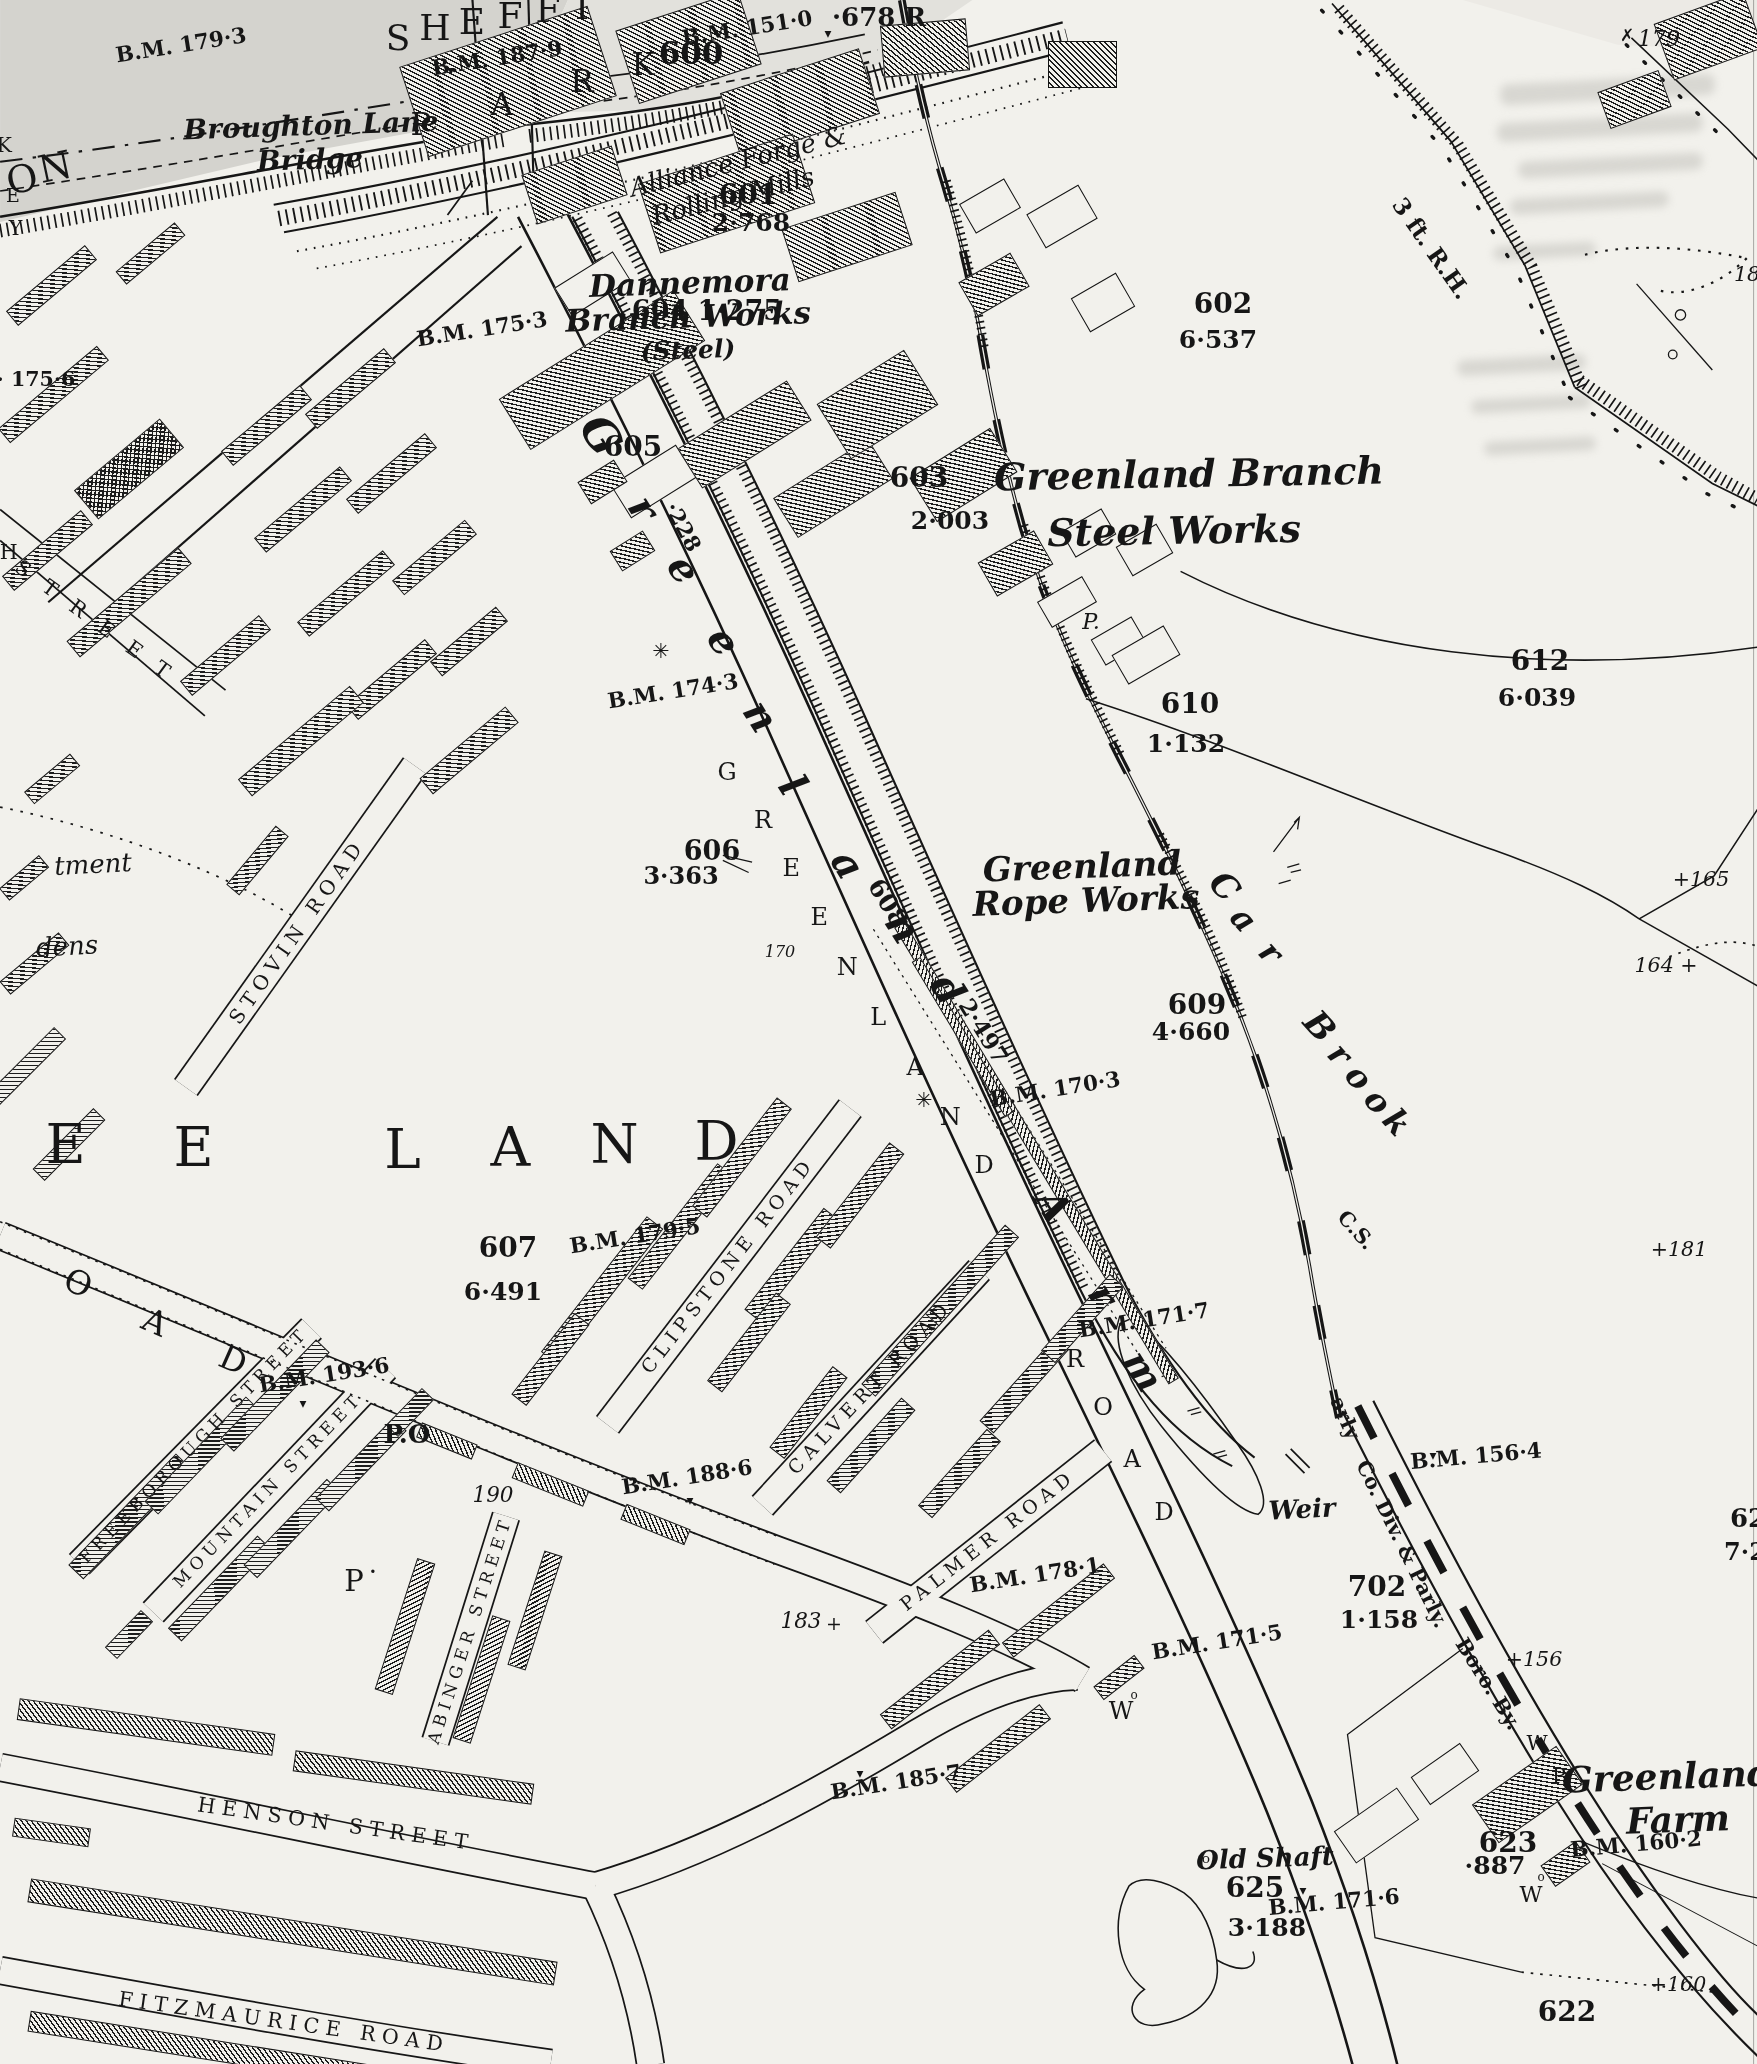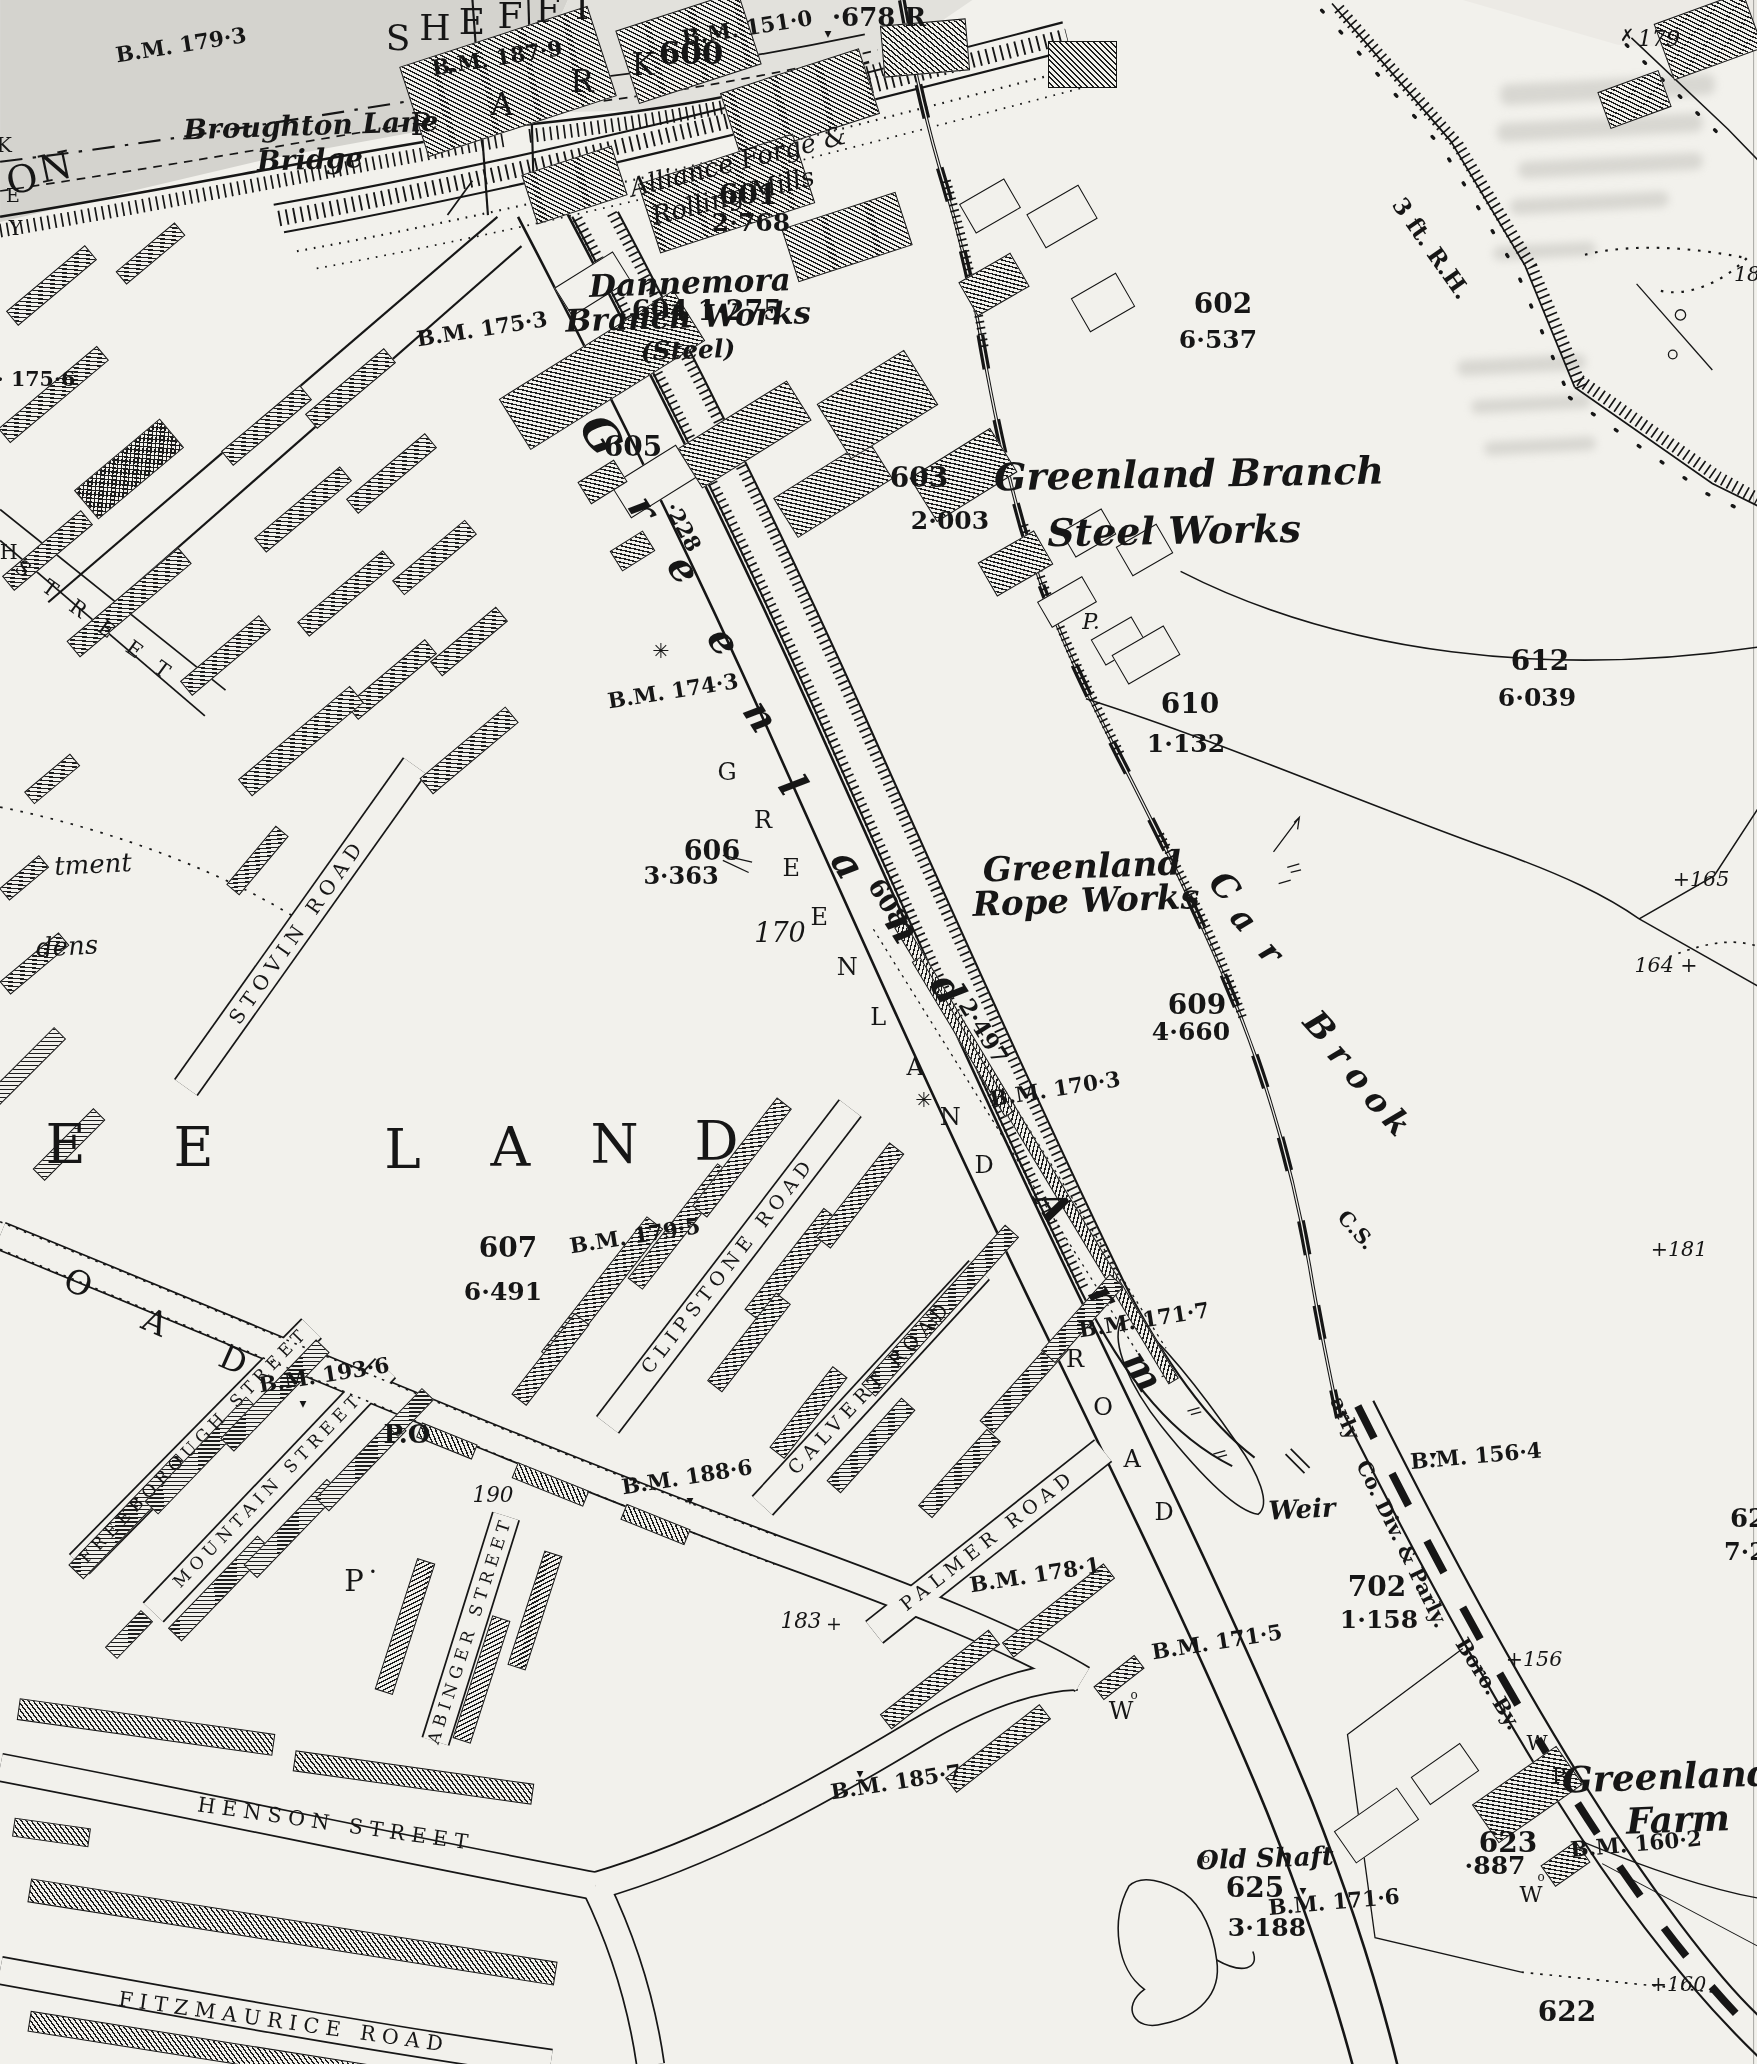--- a/index.html
+++ b/index.html
@@ -363,21 +363,21 @@
       <div class="lb it bold" style="left: 1082px; top: 866px; font-size: 34px; transform: translate(-50%, -50%) rotate(-2deg);">Greenland</div>
       <div class="lb it bold" style="left: 1086px; top: 900px; font-size: 34px; transform: translate(-50%, -50%) rotate(-2deg);">Rope Works</div>
       <div class="lb num" style="left: 694px; top: 850px; font-size: 27px; transform: translate(-50%, -50%) rotate(0deg); margin-left: 18px;">606</div>
       <div class="lb num" style="left: 681px; top: 876px; font-size: 24px; transform: translate(-50%, -50%) rotate(0deg);">3·363</div>
       <div class="lb num" style="left: 1197px; top: 1005px; font-size: 28px; transform: translate(-50%, -50%) rotate(0deg);">609</div>
       <div class="lb num" style="left: 1191px; top: 1031px; font-size: 25px; transform: translate(-50%, -50%) rotate(0deg);">4·660</div>
       <div class="lb " style="left: 924px; top: 1100px; font-size: 20.6px; transform: translate(-50%, -50%) rotate(0deg);">✳</div>
       <div class="lb bm" style="left: 1055px; top: 1089px; font-size: 21.5px; transform: translate(-50%, -50%) rotate(-9deg);">B.M. 170·3</div>
       <div class="lb " style="left: 661px; top: 651px; font-size: 20.6px; transform: translate(-50%, -50%) rotate(0deg);">✳</div>
       <div class="lb bm" style="left: 673px; top: 691px; font-size: 21.5px; transform: translate(-50%, -50%) rotate(-9deg);">B.M. 174·3</div>
-      <div class="lb it" style="left: 780px; top: 932px; font-size: 27px; transform: translate(-50%, -50%) rotate(0deg);">170</div>
+      <div class="lb it" style="left: 780px; top: 952px; font-size: 16px; transform: translate(-50%, -50%) rotate(0deg);">170</div>
       <div class="lb it" style="left: 93px; top: 864px; font-size: 26px; transform: translate(-50%, -50%) rotate(-3deg);">tment</div>
       <div class="lb it" style="left: 67px; top: 946px; font-size: 26px; transform: translate(-50%, -50%) rotate(-3deg);">dens</div>
       <div class="lb big" style="left: 66px; top: 1144px; font-size: 55px; transform: translate(-50%, -50%) rotate(0deg);">E</div>
       <div class="lb big" style="left: 194px; top: 1147px; font-size: 55px; transform: translate(-50%, -50%) rotate(0deg);">E</div>
       <div class="lb big" style="left: 403px; top: 1149px; font-size: 55px; transform: translate(-50%, -50%) rotate(0deg);">L</div>
       <div class="lb big" style="left: 511px; top: 1147px; font-size: 55px; transform: translate(-50%, -50%) rotate(0deg);">A</div>
       <div class="lb big" style="left: 615px; top: 1144px; font-size: 55px; transform: translate(-50%, -50%) rotate(0deg);">N</div>
       <div class="lb big" style="left: 717px; top: 1141px; font-size: 55px; transform: translate(-50%, -50%) rotate(0deg);">D</div>
       <div class="lb num" style="left: 508px; top: 1248px; font-size: 28px; transform: translate(-50%, -50%) rotate(0deg);">607</div>
       <div class="lb num" style="left: 503px; top: 1291px; font-size: 25px; transform: translate(-50%, -50%) rotate(0deg);">6·491</div>

